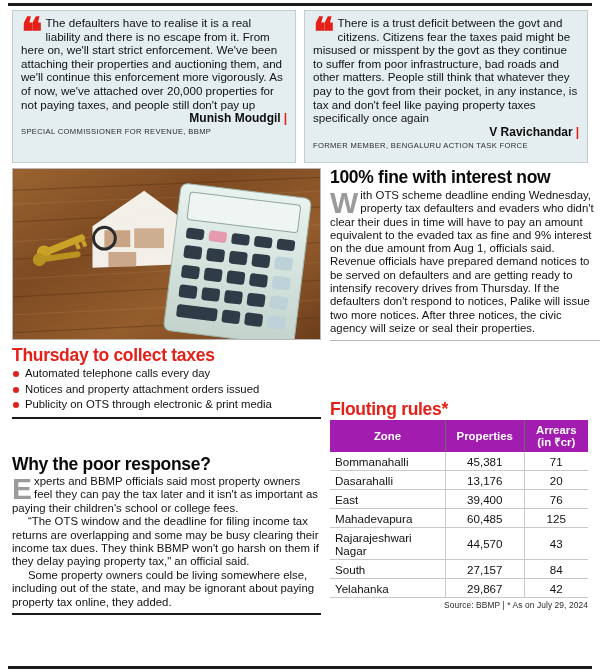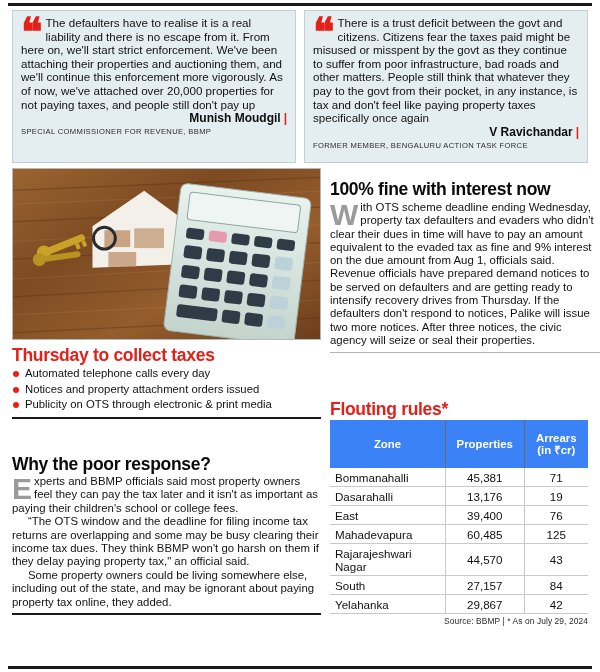--- a/index.html
+++ b/index.html
@@ -90,21 +90,21 @@
   
   .article{
     position:absolute;left:318px;top:0px;width:270px;
   }
   .art-head{
     font-size:17.5px;
     font-weight:bold;
     color:#0a0a0a;
     line-height:19px;
     letter-spacing:-.3px;
-    margin:12px 0 2px 0;
+    margin:0 0 2px 0;
   }
   .art-body{
     font-size:11.4px;
     line-height:13.3px;
     color:#121212;
     text-align:left;
   }
   .dropcap{
     float:left;
     font-size:30px;
@@ -167,23 +167,23 @@
   .tablewrap{
     position:absolute;left:330px;top:400px;width:258px;
   }
   table.data{
     border-collapse:collapse;
     width:100%;
     font-size:11px;
     table-layout:fixed;
   }
   table.data th{
-    background:#3b82f6;color:#ffffff;
+    background:#a21caf;color:#ffffff;
     font-size:11.4px;font-weight:bold;
-    padding:12px 4px;
+    padding:4px 4px;
     text-align:center;
     border-left:1px solid #6a6a6a;
     line-height:12px;
   }
   table.data th:first-child{border-left:none;}
   table.data td{
     padding:2.5px 5px;
     border-bottom:1px solid #c9c9c9;
     border-left:1px solid #c9c9c9;
     font-size:11.6px;
@@ -359,21 +359,21 @@
       </thead>
       <tbody>
         <tr>
           <td>Bommanahalli</td>
           <td class="num">45,381</td>
           <td class="num">71</td>
         </tr>
         <tr>
           <td>Dasarahalli</td>
           <td class="num">13,176</td>
-          <td class="num">19</td>
+          <td class="num">20</td>
         </tr>
         <tr>
           <td>East</td>
           <td class="num">39,400</td>
           <td class="num">76</td>
         </tr>
         <tr>
           <td>Mahadevapura</td>
           <td class="num">60,485</td>
           <td class="num">125</td>

